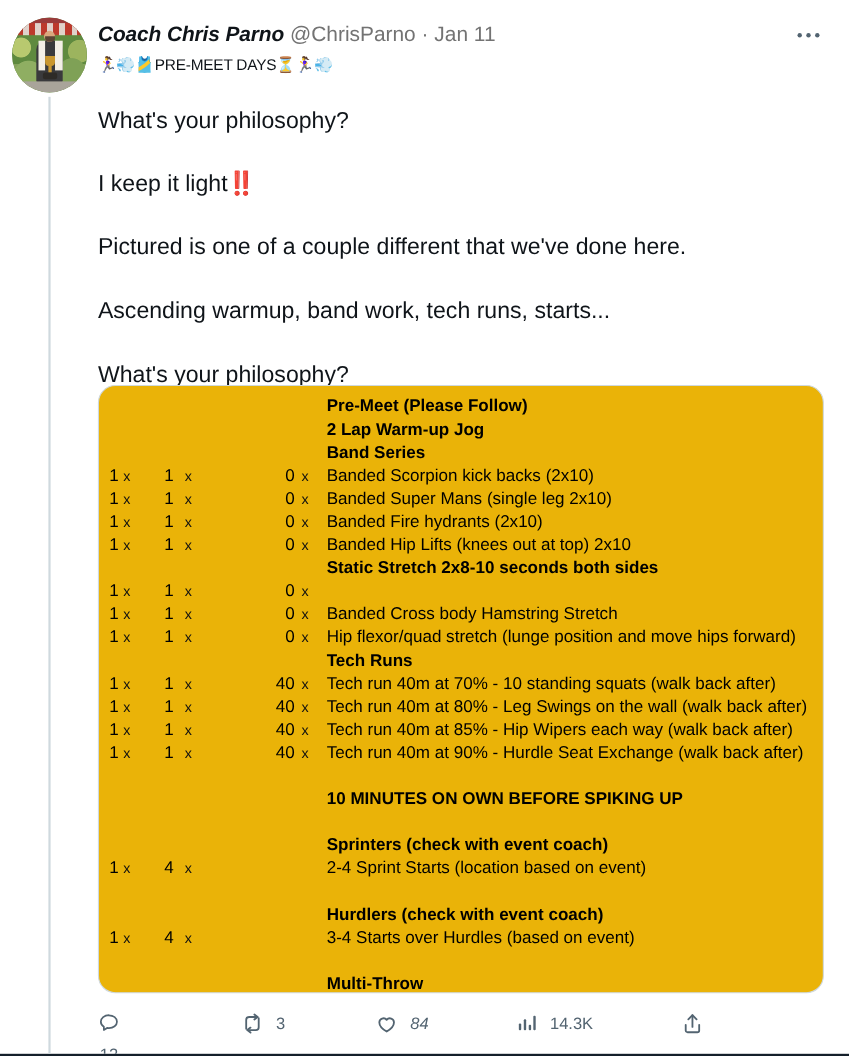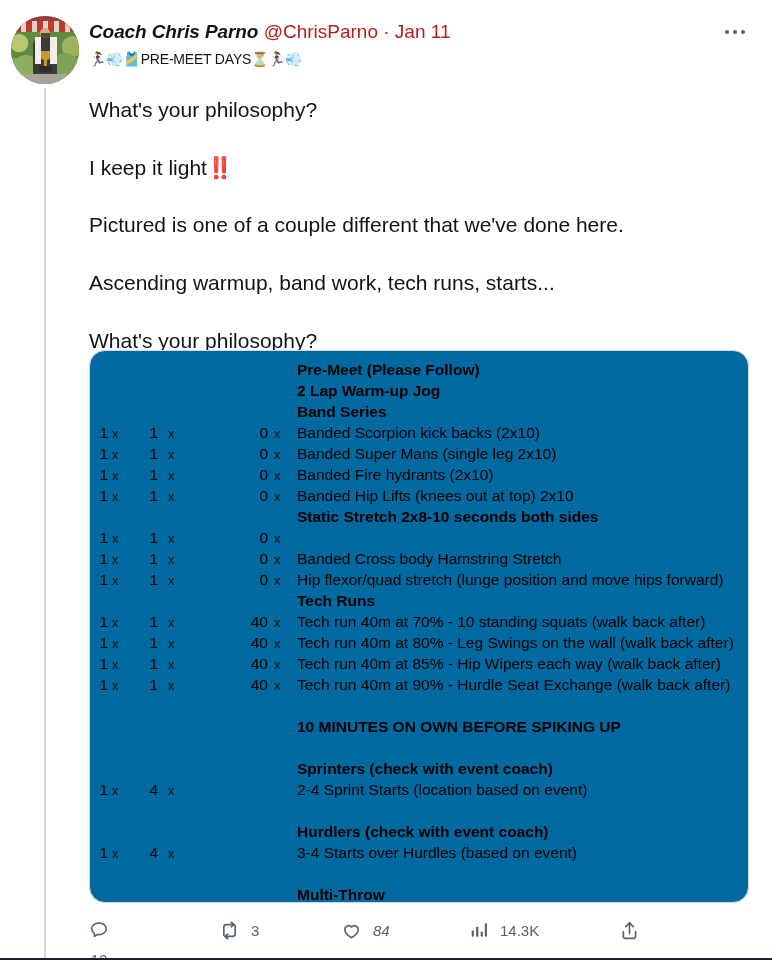--- a/index.html
+++ b/index.html
@@ -119,21 +119,21 @@
     line-height: 24px;
     white-space: nowrap;
   }
   .display-name {
     font-weight: bold;
     color: #0f1419;
     letter-spacing: -0.1px;
     font-style: italic;
   }
   .handle, .dot, .date {
-    color: #b91c1c;
+    color: #737373;
     font-weight: normal;
   }
   .emoji-line {
     position: absolute;
     left: 89px; top: 45px;
     font-size: 14px;
     line-height: 28px;
     color: #0f1419;
     white-space: nowrap;
     font-weight: 500;
@@ -168,21 +168,21 @@
   .body-text p:last-child { margin-bottom: 0; }
   .bang { color: #e0245e; font-weight: bold; }
 
   
   .card {
     position: absolute;
     left: 89px; top: 350px;
     width: 660px; height: 553px;
     border: 1px solid #cfd9de;
     border-radius: 16px;
-    background: #0369a1;
+    background: #eab308;
     overflow: hidden;
     text-decoration: underline;
   }
   .sheet {
     position: absolute;
     left: 0; top: 10px;
     width: 660px;
     font-size: 15.5px;
     color: #000000;
   }

